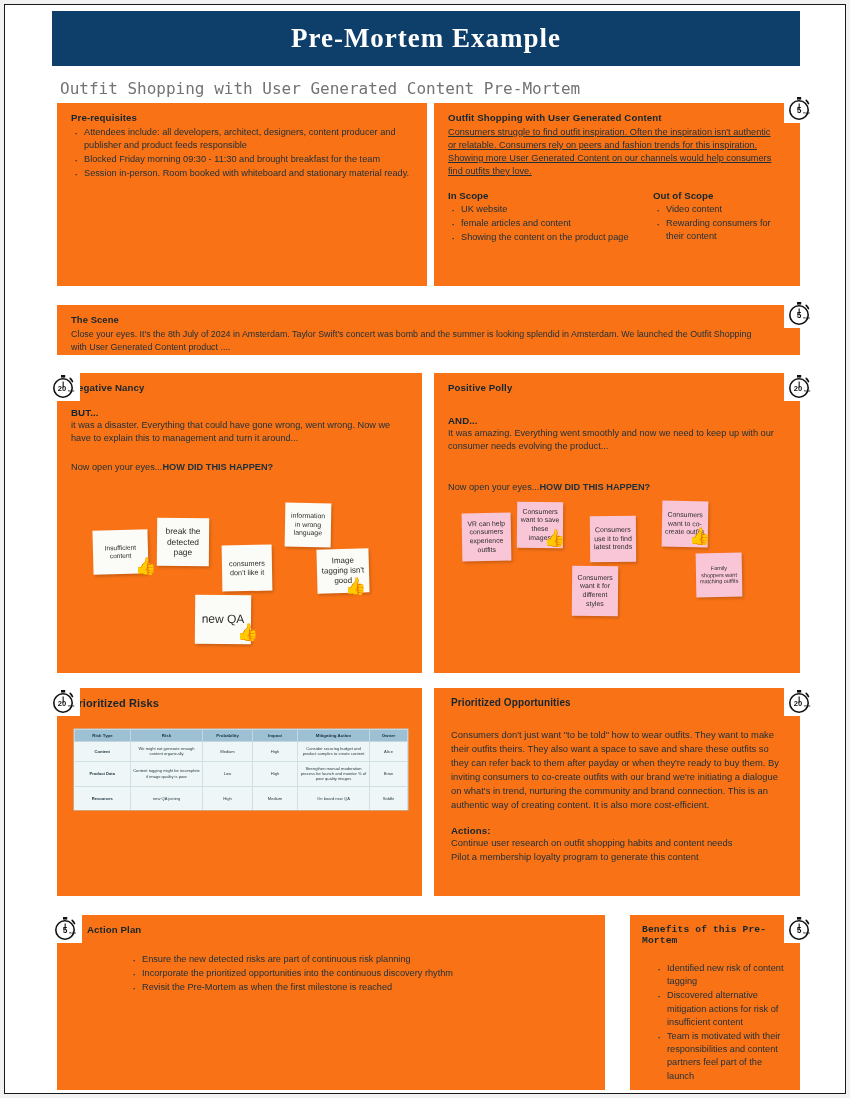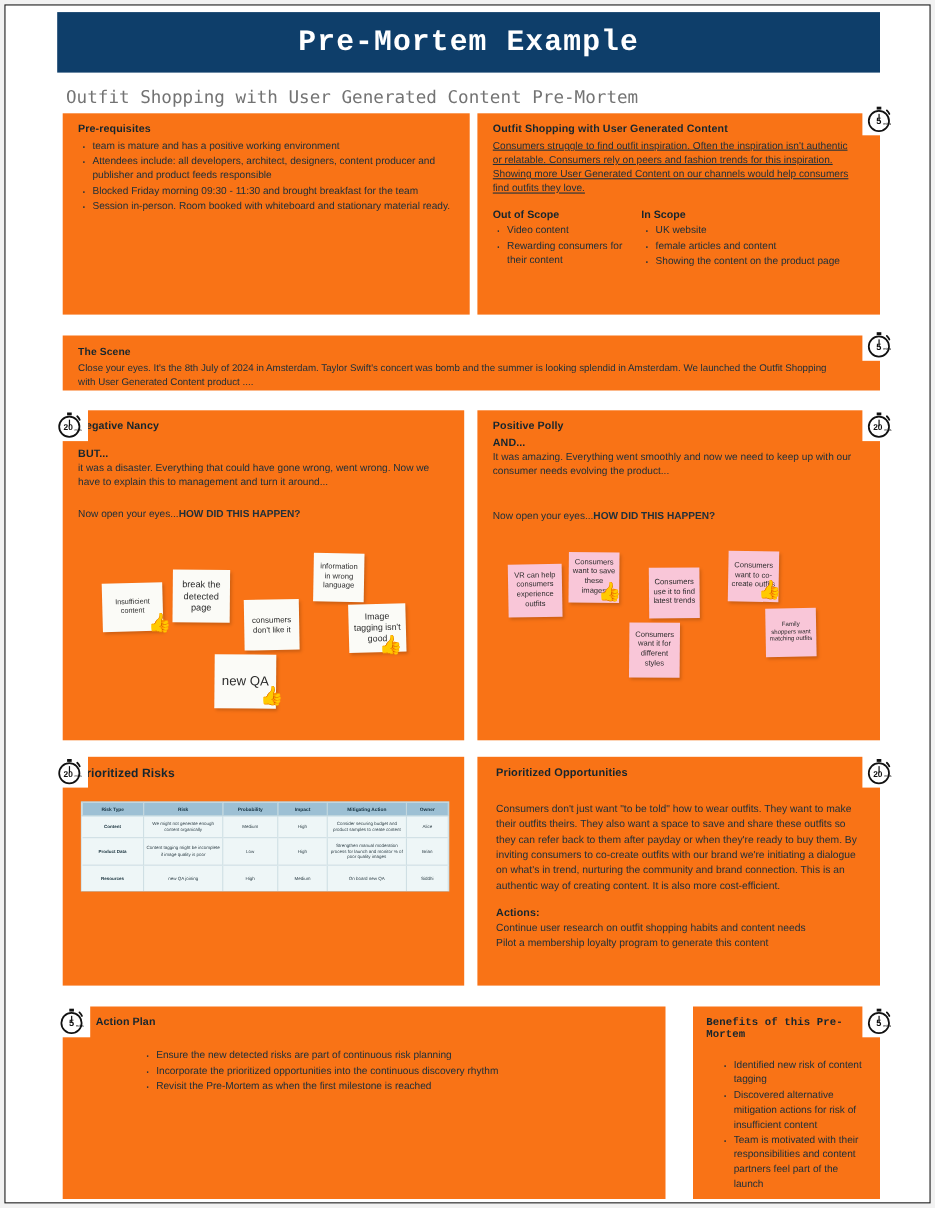--- a/index.html
+++ b/index.html
@@ -21,21 +21,21 @@
 
   
   .banner {
     position: absolute;
     left: 47px; top: 6px;
     width: 748px; height: 55px;
     background: #0e3e6a;
     display: flex; align-items: center; justify-content: center;
   }
   .banner-title {
-    font-family: Liberation Mono, monospace;
+    font-family: Liberation Serif, serif;
     font-weight: bold;
     font-size: 27px;
     letter-spacing: 1px;
     color: #ffffff;
   }
 
   .doc-title {
     position: absolute;
     left: 55px; top: 74px;
     font-family: "DejaVu Sans Mono", "Liberation Mono", monospace;
@@ -151,46 +151,45 @@
 
   <div class="banner">
     <div class="banner-title">Pre-Mortem Example</div>
   </div>
 
   <div class="doc-title">Outfit Shopping with User Generated Content Pre-Mortem</div>
 
   <div class="panel" style="left:52px; top:98px; width:370px; height:183px;">
     <div class="panel-h">Pre-requisites</div>
     <ul class="bul">
-      <li>team is mature and has a positive working environment</li>
       <li>Attendees include: all developers, architect, designers, content producer and publisher and product feeds responsible</li>
       <li>Blocked Friday morning 09:30 - 11:30 and brought breakfast for the team</li>
       <li>Session in-person. Room booked with whiteboard and stationary material ready.</li>
     </ul>
   </div>
 
   <div class="panel" style="left:429px; top:98px; width:366px; height:183px;">
     <div class="panel-h">Outfit Shopping with User Generated Content</div>
     <div class="body-txt" style="padding-right:16px;text-decoration:underline;">Consumers struggle to find outfit inspiration. Often the inspiration isn't authentic or relatable. Consumers rely on peers and fashion trends for this inspiration. Showing more User Generated Content on our channels would  help consumers find outfits they love.</div>
     <div class="scope-row">
-      <div class="scope-col right">
-        <div class="scope-h">Out of Scope</div>
-        <ul class="bul">
-          <li>Video content</li>
-          <li>Rewarding consumers for their content</li>
-        </ul>
-      </div>
       <div class="scope-col">
         <div class="scope-h">In Scope</div>
         <ul class="bul">
           <li>UK website</li>
           <li>female articles and content</li>
           <li>Showing the content on the product page</li>
         </ul>
       </div>
+      <div class="scope-col right">
+        <div class="scope-h">Out of Scope</div>
+        <ul class="bul">
+          <li>Video content</li>
+          <li>Rewarding consumers for their content</li>
+        </ul>
+      </div>
     </div>
   </div>
 
   <div class="timer" style="left:779px; top:88px;">
     <svg width="28" height="26" viewBox="0 0 28 26">
       <circle cx="13" cy="15" r="9.2" fill="none" stroke="#111" stroke-width="1.6"></circle>
       <path d="M20.2 5.4 A10.5 10.5 0 0 1 22.5 8.6" fill="none" stroke="#111" stroke-width="1.6" stroke-linecap="round"></path>
       <rect x="11" y="2" width="4.2" height="2.6" fill="#111"></rect>
       <rect x="12.6" y="8.5" width="1.1" height="6" fill="#111"></rect>
       <text x="13" y="18" font-family="Liberation Sans, sans-serif" font-size="8.4" font-weight="bold" fill="#111" text-anchor="middle">5</text>
@@ -241,21 +240,21 @@
       <circle cx="13" cy="15" r="9.2" fill="none" stroke="#111" stroke-width="1.6"></circle>
       <path d="M20.2 5.4 A10.5 10.5 0 0 1 22.5 8.6" fill="none" stroke="#111" stroke-width="1.6" stroke-linecap="round"></path>
       <rect x="11" y="2" width="4.2" height="2.6" fill="#111"></rect>
       <rect x="12.6" y="8.5" width="1.1" height="6" fill="#111"></rect>
       <text x="12" y="18" font-family="Liberation Sans, sans-serif" font-size="7.6" font-weight="bold" fill="#111" text-anchor="middle">20</text>
       <text x="21" y="18.5" font-family="Liberation Sans, sans-serif" font-size="3.2" fill="#111" text-anchor="middle">mins</text>
     </svg>
   </div>
 
   <div class="panel" style="left:429px; top:368px; width:366px; height:300px;">
-    <div class="panel-h" style="margin-bottom:4px;">Positive Polly</div>
+    <div class="panel-h" style="margin-bottom:22px;">Positive Polly</div>
     <div class="panel-h" style="margin-bottom:1px;">AND...</div>
     <div class="body-txt" style="padding-right:6px;">It was amazing. Everything went smoothly and now we need to keep up with our consumer needs evolving the product...</div>
     <div class="body-txt" style="margin-top:28px;">
       <span>Now open your eyes...</span><span style="font-weight:bold;">HOW DID THIS HAPPEN?</span>
     </div>
 
     <div class="note pink" style="left:28px; top:140px; width:49px; height:48px; font-size:6.9px; transform:rotate(-1deg);">VR can help consumers experience outfits</div>
 
     <div class="note pink" style="left:83px; top:129px; width:46px; height:46px; font-size:6.9px; transform:rotate(0.5deg);">Consumers want to save these images</div>
     <span class="thumb" style="left:110px; top:157px;">👍</span>

